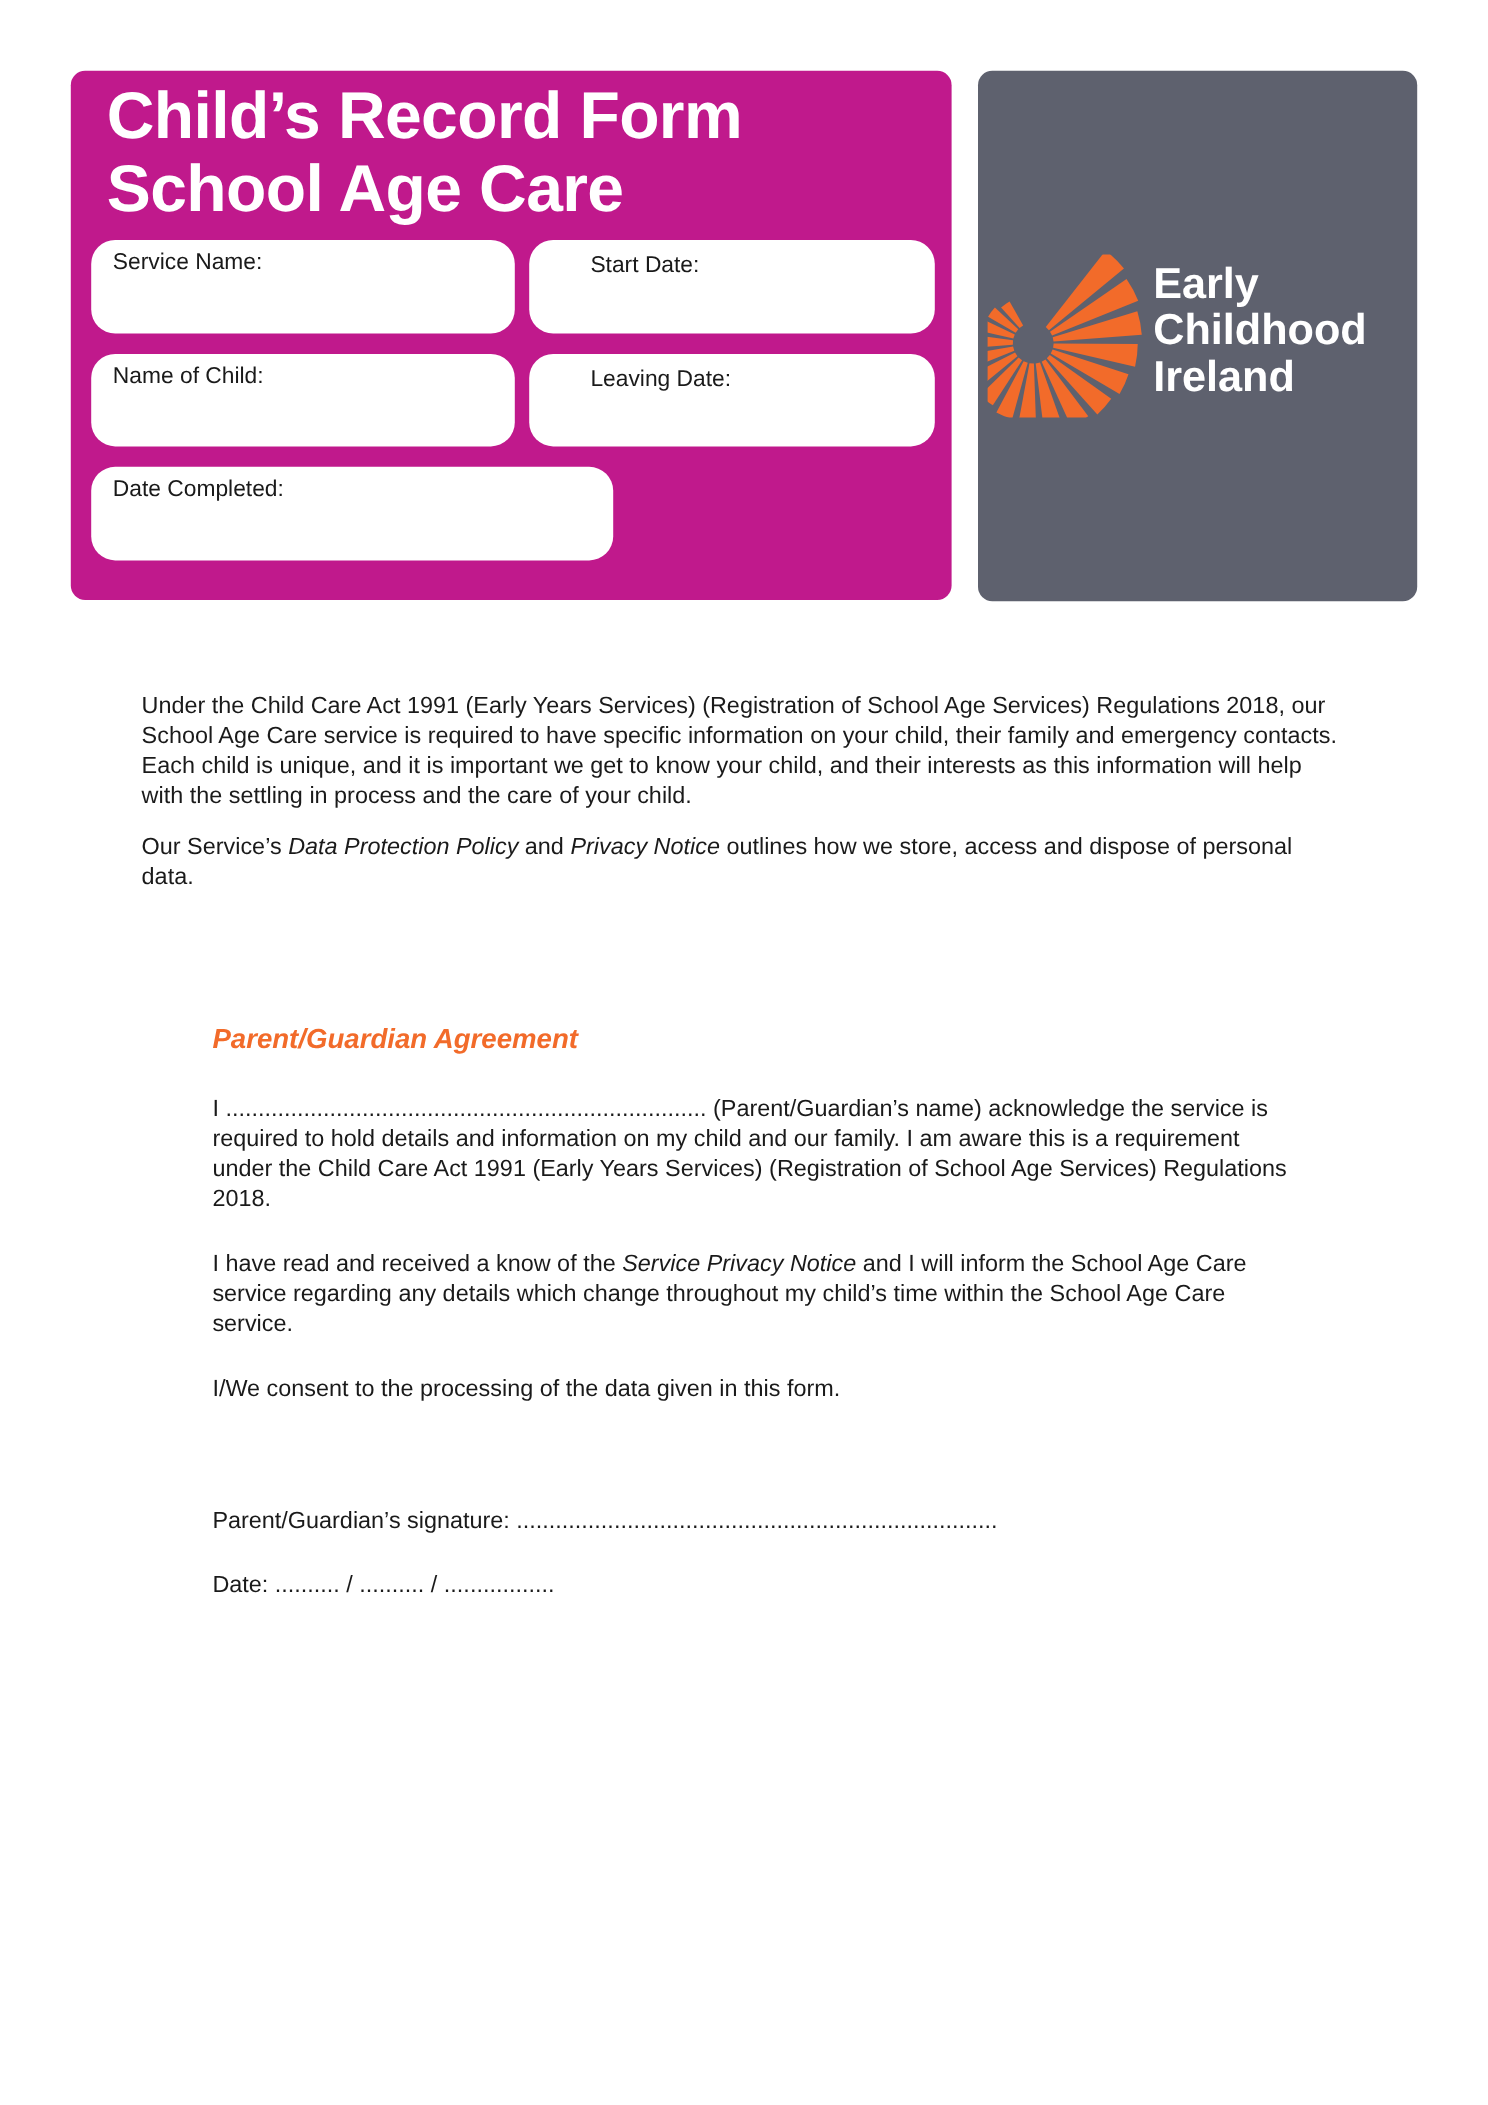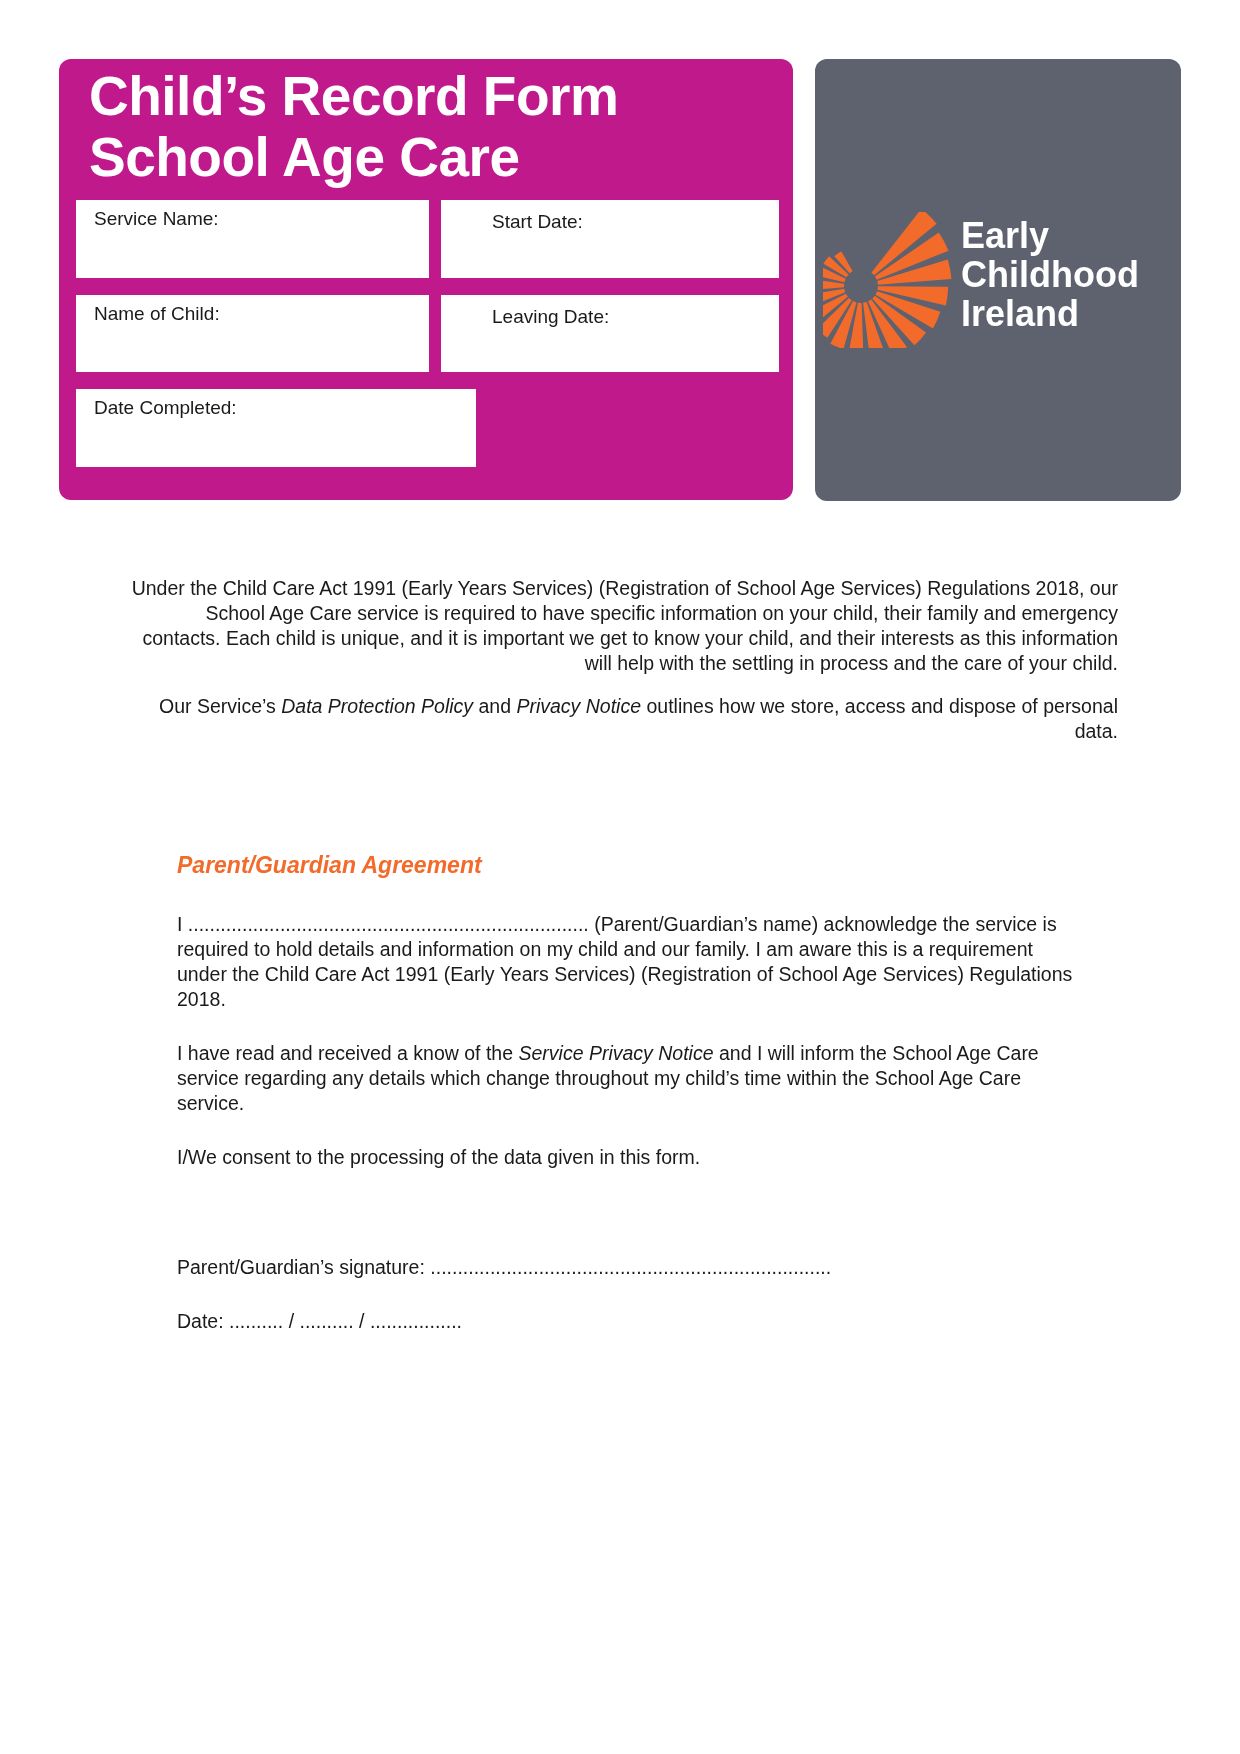--- a/index.html
+++ b/index.html
@@ -5,39 +5,39 @@
   html, body { margin: 0; padding: 0; background: #ffffff; }
   body { width: 1240px; height: 1754px; position: relative; overflow: hidden;
          font-family: "Liberation Sans", sans-serif; color: #1a1a1a; }
   .abs { position: absolute; }
 
   .pink-panel { left: 59px; top: 59px; width: 734px; height: 441px;
                 background: #c0198c; border-radius: 12px; }
   .title { left: 89px; top: 66px; color: #ffffff; font-weight: bold;
            font-size: 55px; line-height: 61px; letter-spacing: -0.5px;
            font-family: "Liberation Sans", sans-serif; }
-  .field { background: #ffffff; border-radius: 0; }
+  .field { background: #ffffff; border-radius: 20px; }
   .field-label { position: absolute; left: 18px; top: 8px; font-size: 19px;
                  color: #1a1a1a; }
   .f1 { left: 76px;  top: 200px; width: 353px; height: 78px; }
   .f2 { left: 441px; top: 200px; width: 338px; height: 78px; }
   .f3 { left: 76px;  top: 295px; width: 353px; height: 77px; }
   .f4 { left: 441px; top: 295px; width: 338px; height: 77px; }
-  .f5 { left: 76px;  top: 389px; width: 400px; height: 78px; }
+  .f5 { left: 76px;  top: 389px; width: 400px; height: 78px; padding-left: 35px; }
   .f2 .field-label, .f4 .field-label { top: 11px; margin-left: 33px; }
 
   .grey-panel { left: 815px; top: 59px; width: 366px; height: 442px;
                 background: #5e616e; border-radius: 12px; }
   .logo-mark { left: 823px; top: 212px; width: 132px; height: 136px; }
   .logo-text { left: 961px; top: 216px; color: #ffffff; font-weight: bold;
                font-size: 36px; line-height: 39px; letter-spacing: 0px; }
 
   .body-text { font-size: 19.5px; line-height: 25px; color: #1a1a1a; }
   .intro { left: 118px; top: 576px; width: 1000px; }
-  .intro p { margin: 0 0 18px 11px; text-align: right; }
+  .intro p { margin: 0 0 18px 0; }
   em { font-style: italic; }
 
   .agree-heading { left: 177px; top: 852px; color: #f26b2a; font-weight: bold;
                    font-size: 23px; font-style: italic; }
   .agree { left: 177px; top: 912px; width: 900px; }
   .agree p { margin: 0 0 29px 0; }
   .sig { left: 177px; top: 1255px; }
   .date { left: 177px; top: 1309px; }
   .dots { letter-spacing: 0px; }
 </style>

